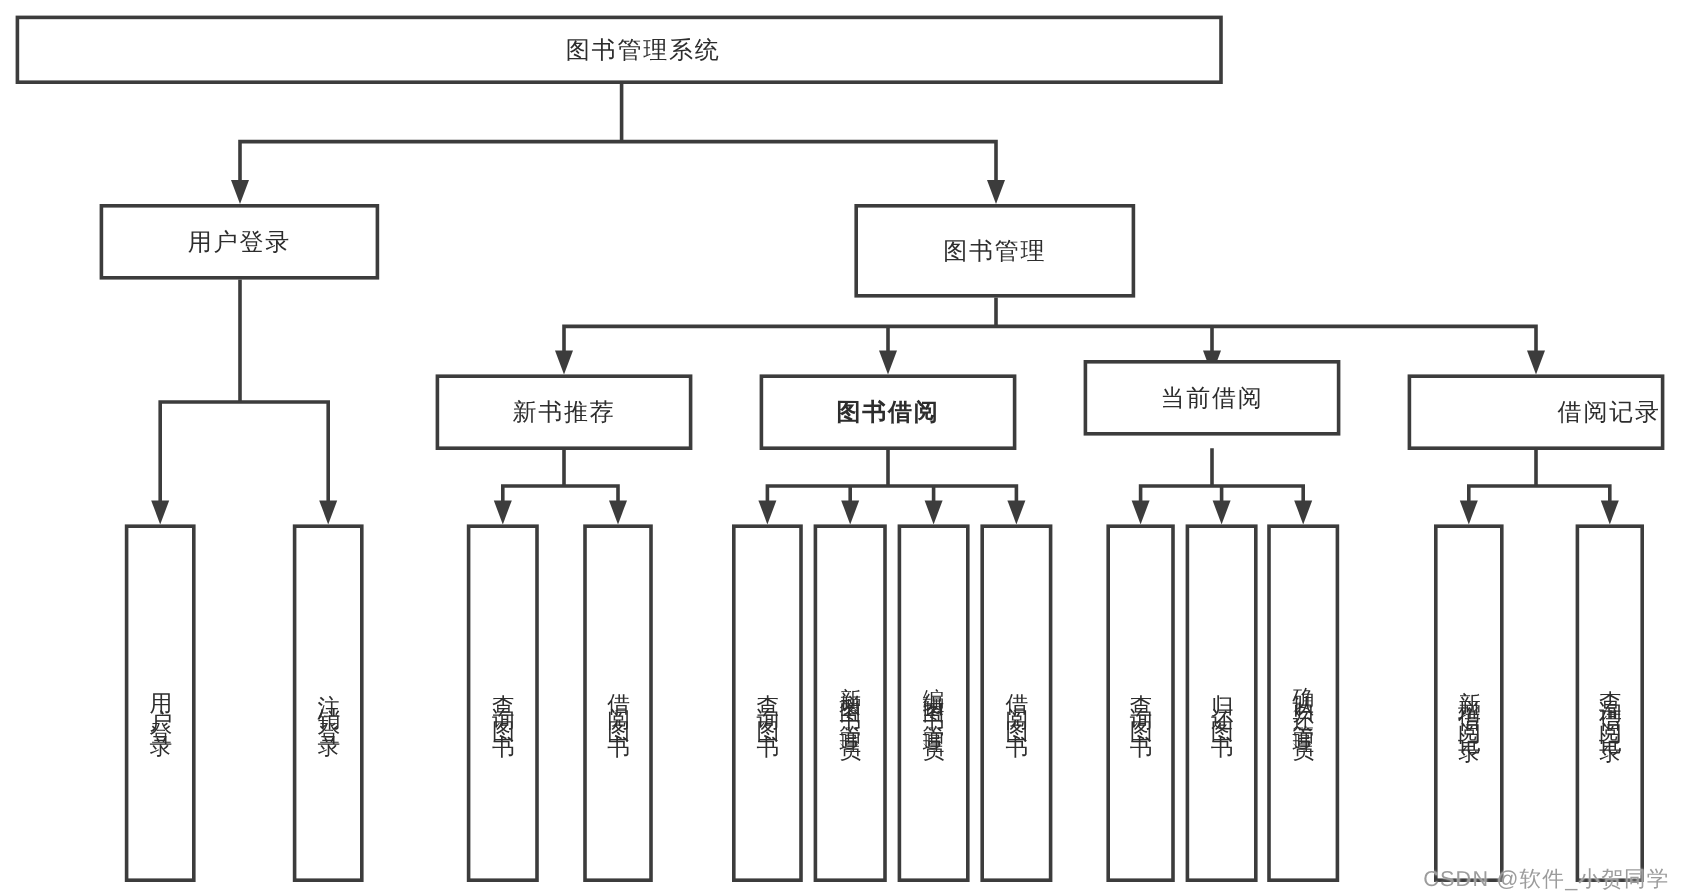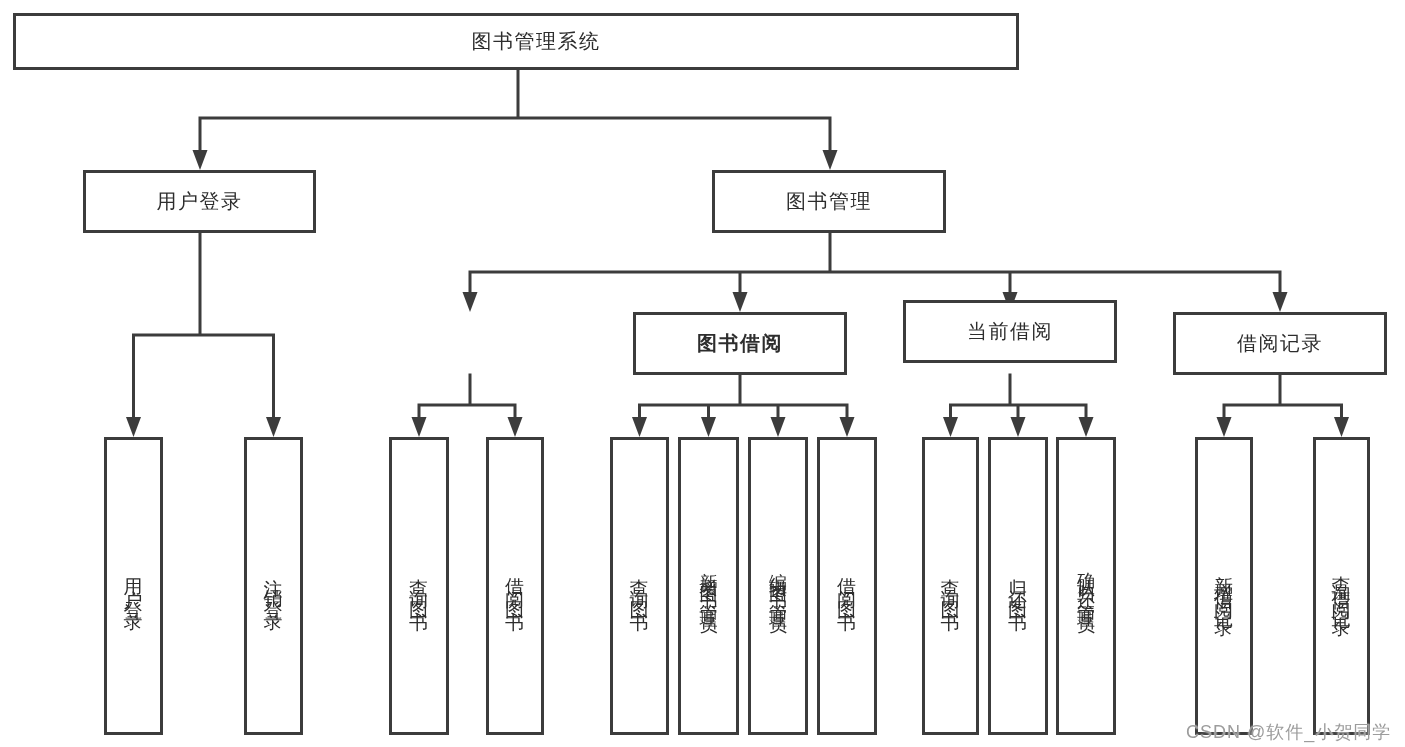--- a/index.html
+++ b/index.html
@@ -98,31 +98,34 @@
     </g>
   </svg>
 
   <div class="box" style="left:13px; top:13px; width:1006px; height:57px;padding-left:40px;">
     <span class="h-label">图书管理系统</span>
   </div>
 
   <div class="box" style="left:83px; top:170px; width:233px; height:63px;">
     <span class="h-label">用户登录</span>
   </div>
-  <div class="box" style="left:712px; top:170px; width:234px; height:63px;">
+  <div class="box" style="left:712px; top:170px; width:234px; height:78px;">
     <span class="h-label">图书管理</span>
   </div>
 
+  <div class="box" style="left:363px; top:312px; width:214px; height:63px;">
+    <span class="h-label">新书推荐</span>
+  </div>
   <div class="box" style="left:633px; top:312px; width:214px; height:63px;font-weight:bold;">
     <span class="h-label">图书借阅</span>
   </div>
   <div class="box" style="left:903px; top:300px; width:214px; height:63px;">
     <span class="h-label">当前借阅</span>
   </div>
-  <div class="box" style="left:1173px; top:312px; width:214px; height:63px;">
+  <div class="box" style="left:1173px; top:312px; width:214px; height:63px;justify-content:flex-end;">
     <span class="h-label">借阅记录</span>
   </div>
 
   <div class="box v-box" style="left:104px; top:437px; width:59px; height:298px;">
     <span class="v-text">用户登录</span>
   </div>
   <div class="box v-box" style="left:244px; top:437px; width:59px; height:298px;">
     <span class="v-text">注销登录</span>
   </div>
 

